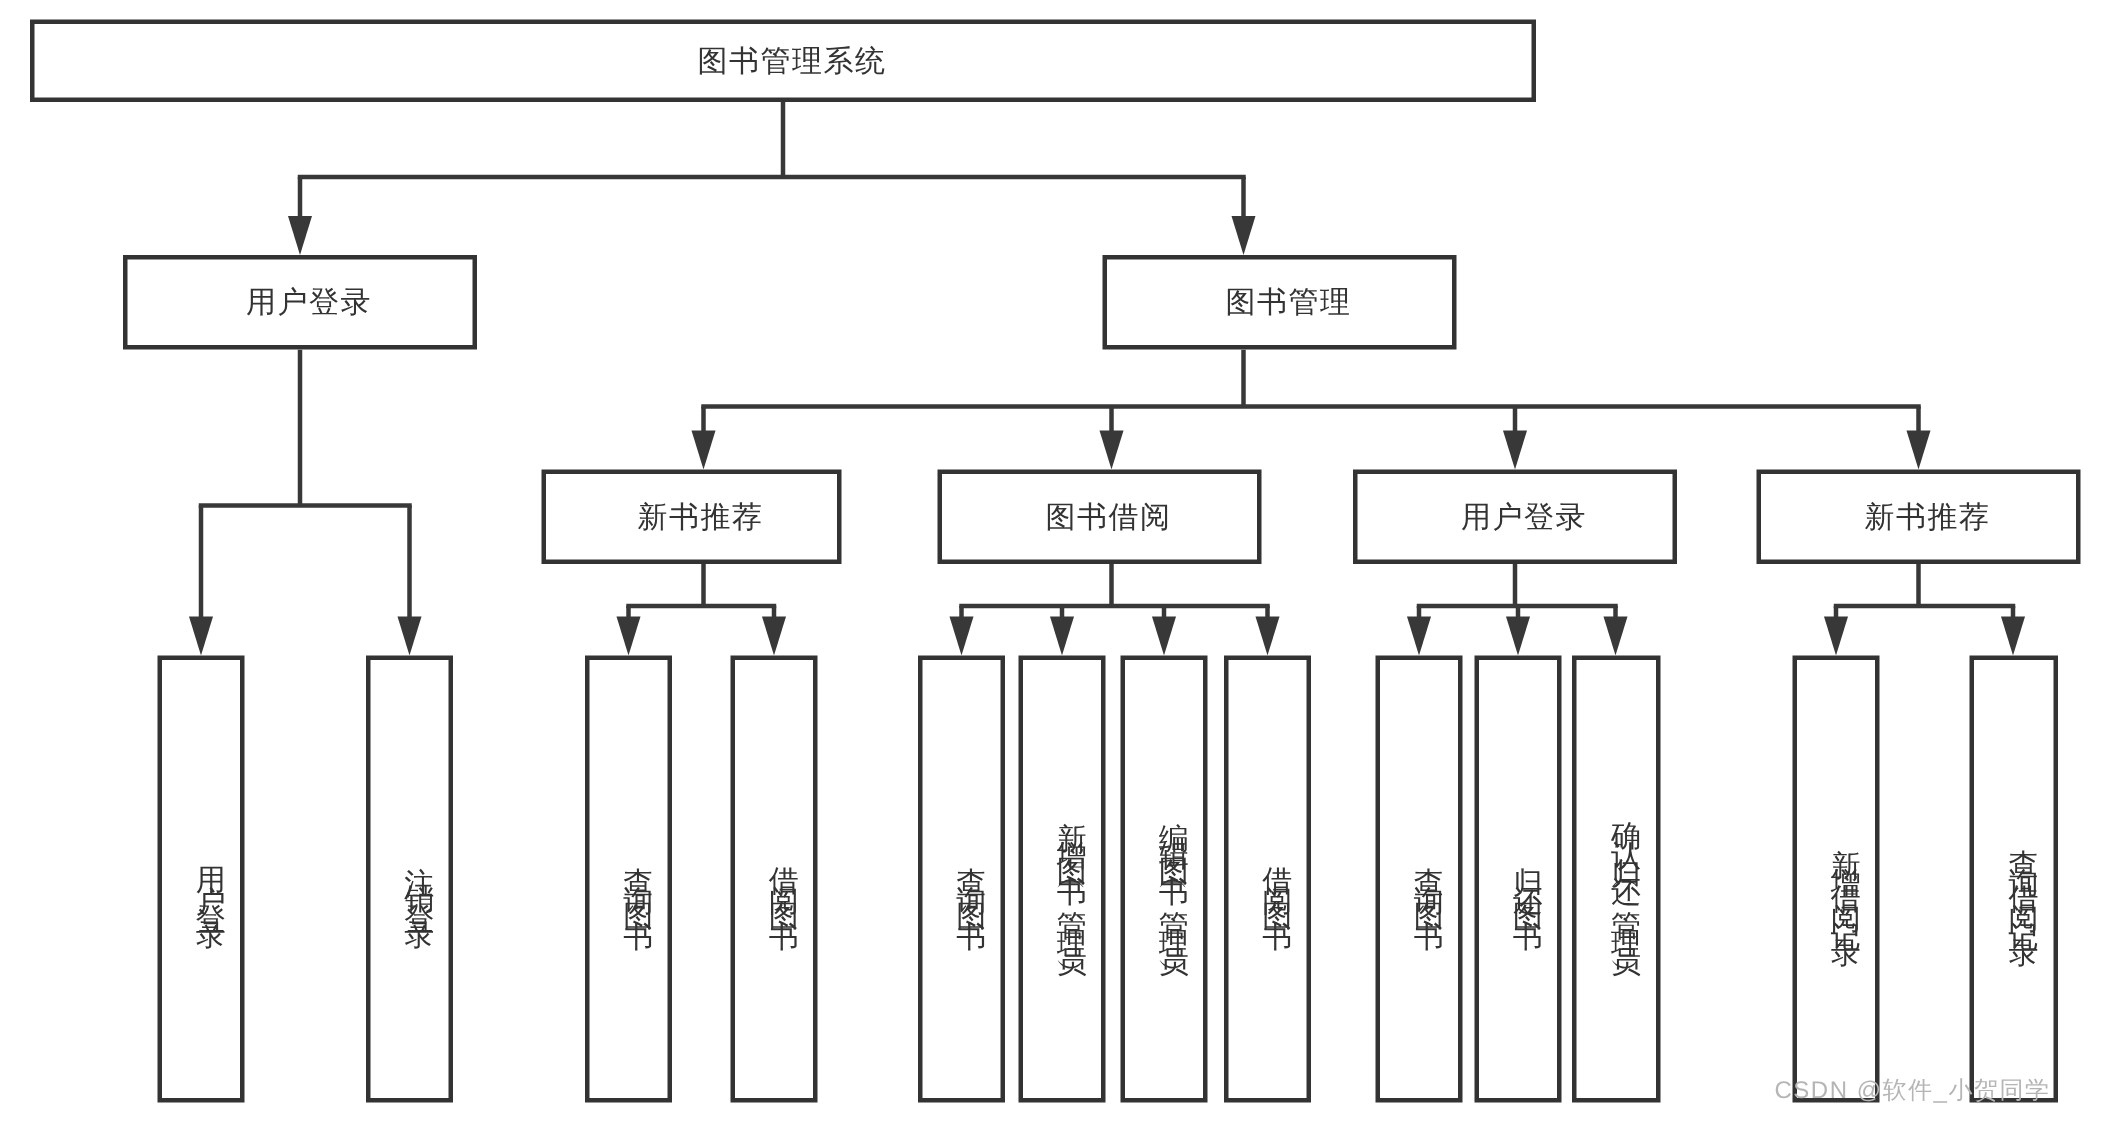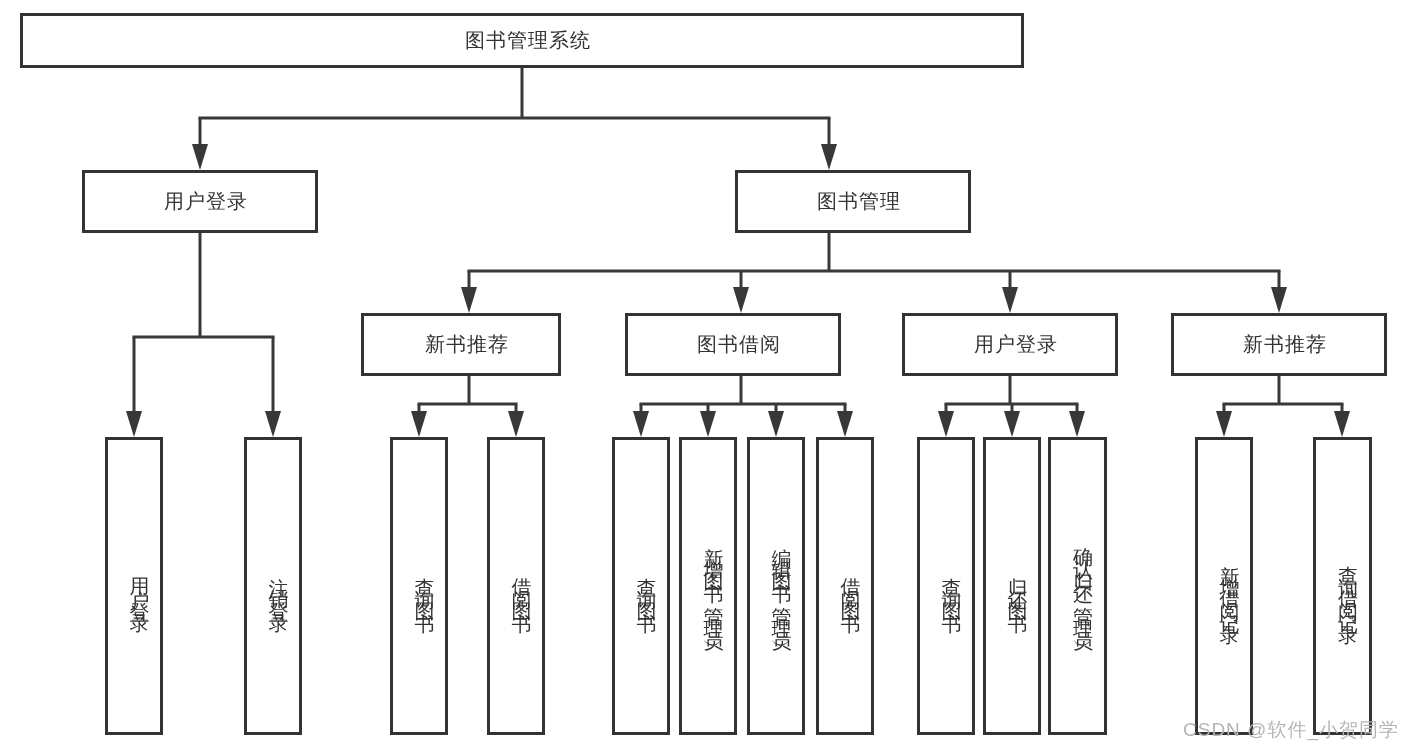--- a/index.html
+++ b/index.html
@@ -37,21 +37,21 @@
     text-orientation: mixed;
     letter-spacing: 12px;
     white-space: normal;
     text-align: center;
     line-height: 1;
   }
   .watermark {
     position: absolute;
     left: 1183px;
     top: 717px;
-    font-size: 19px;
+    font-size: 16px;
     color: #b5b5b5;
     letter-spacing: 1px;
   }
 </style>
 </head>
 <body>
 
 <div class="canvas">
 
   <svg class="wires" id="wires" xmlns="http://www.w3.org/2000/svg" viewBox="0 0 1405 747">

